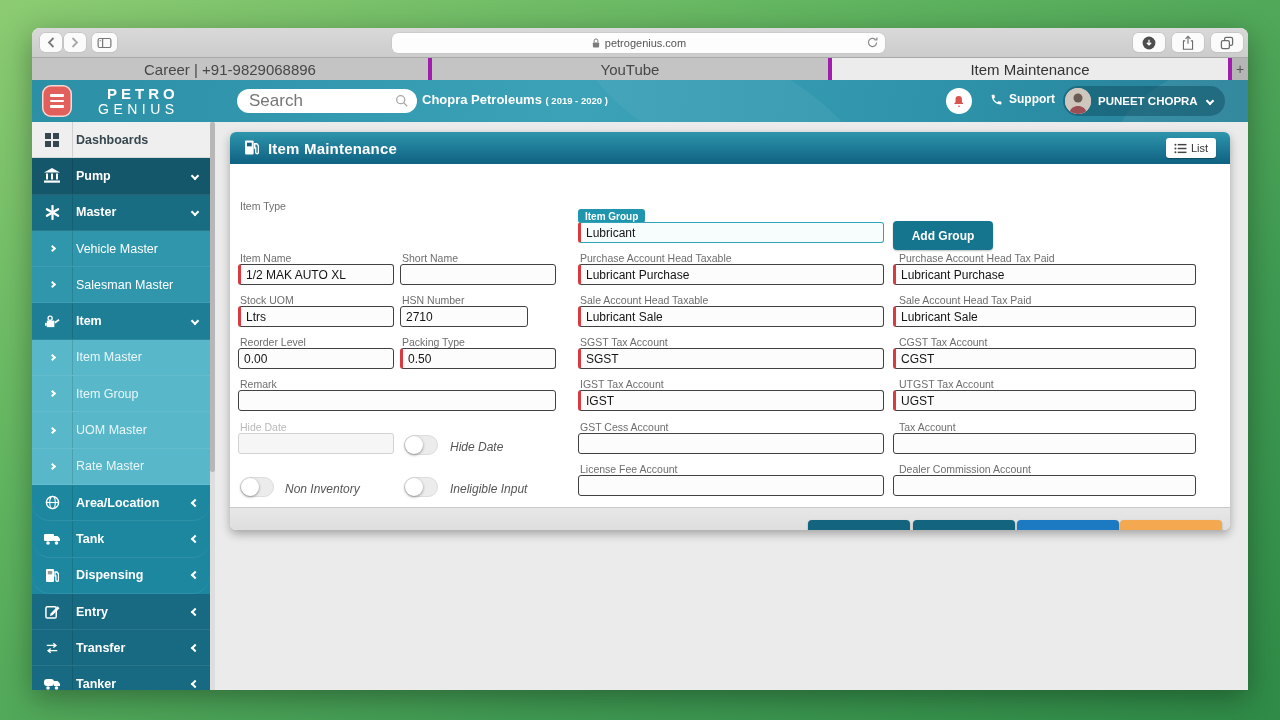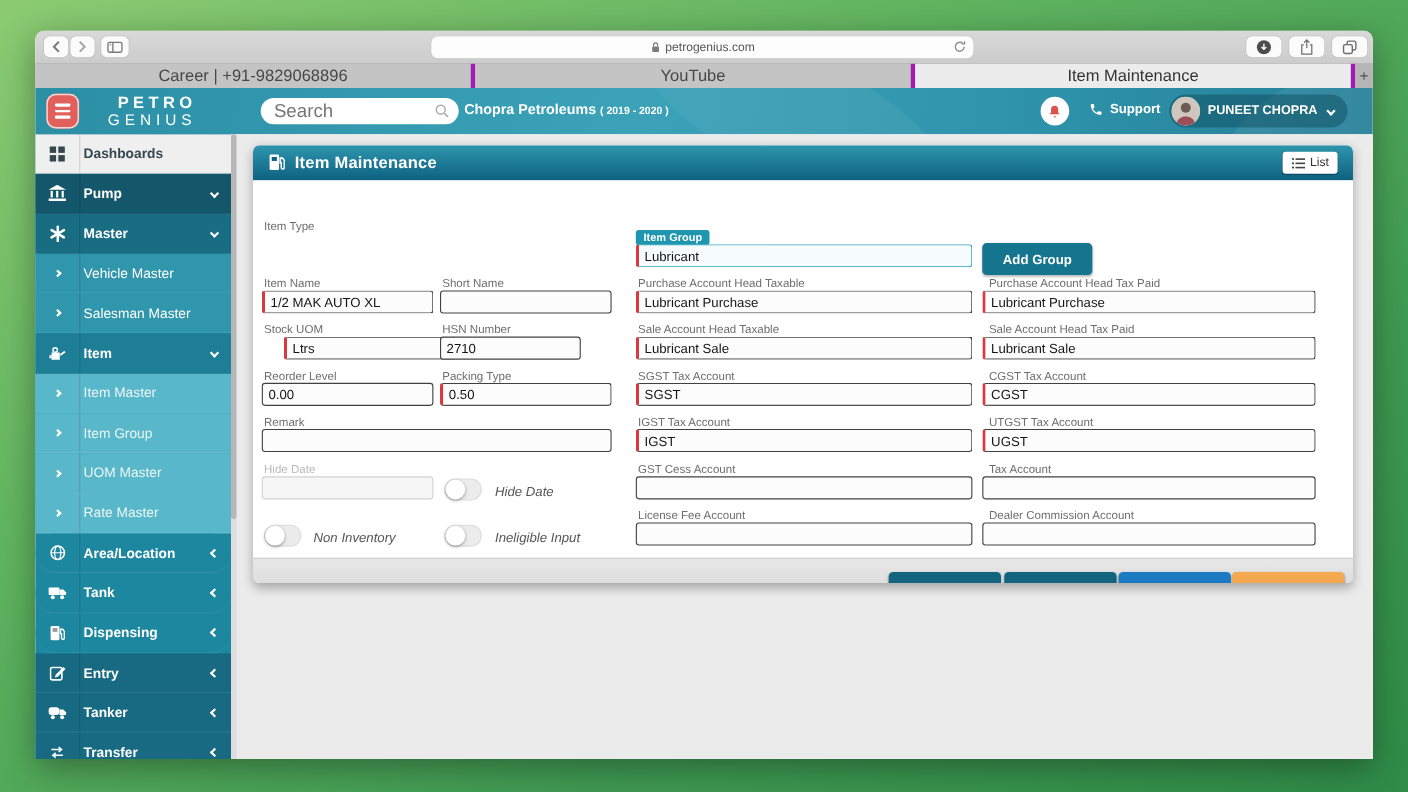--- a/index.html
+++ b/index.html
@@ -369,38 +369,38 @@
           <svg width="15" height="15" viewBox="0 0 16 16">
                 <rect x="1" y="3" width="11" height="12" rx="1.5" fill="none" stroke="#fff" stroke-width="1.6"></rect>
                 <path d="M6 10l7.5-7.5 2 2L8 12l-2.8.8z" fill="#fff"></path>
               </svg>
         </span>
         <span class="slabel">Entry</span>
         <span class="chev cv cv-left"></span>
       </div>
       <div class="srow bg-dark3">
         <span class="icell">
+          <svg width="16" height="14" viewBox="0 0 16 16">
+                <path d="M2 5h10M9.5 2.5L12.5 5l-3 2.5" fill="none" stroke="#fff" stroke-width="1.6"></path>
+                <path d="M14 11H4M6.5 8.5L3.5 11l3 2.5" fill="none" stroke="#fff" stroke-width="1.6"></path>
+              </svg>
+        </span>
+        <span class="slabel">Transfer</span>
+        <span class="chev cv cv-left"></span>
+      </div>
+      <div class="srow bg-dark3">
+        <span class="icell">
           <svg width="17" height="14" viewBox="0 0 17 14">
                 <rect x="0" y="2" width="10" height="7" rx="3" fill="#fff"></rect>
                 <path d="M10 4h3.5l2.5 2.5V9h-6z" fill="#fff"></path>
                 <circle cx="4" cy="11" r="1.8" fill="#fff"></circle>
                 <circle cx="12.5" cy="11" r="1.8" fill="#fff"></circle>
               </svg>
         </span>
         <span class="slabel">Tanker</span>
-        <span class="chev cv cv-left"></span>
-      </div>
-      <div class="srow bg-dark3">
-        <span class="icell">
-          <svg width="16" height="14" viewBox="0 0 16 16">
-                <path d="M2 5h10M9.5 2.5L12.5 5l-3 2.5" fill="none" stroke="#fff" stroke-width="1.6"></path>
-                <path d="M14 11H4M6.5 8.5L3.5 11l3 2.5" fill="none" stroke="#fff" stroke-width="1.6"></path>
-              </svg>
-        </span>
-        <span class="slabel">Transfer</span>
         <span class="chev cv cv-left"></span>
       </div>
     </div>
 
     <div class="content">
       <div class="vscroll">
             <div class="thumb"></div>
           </div>
 
       <div class="panel">
@@ -438,21 +438,21 @@
           <span class="lbl" style="left:10px;top:88px;">Item Name</span>
           <input class="inp req" style="left: 8px; top: 100px; width: 156px;" value="1/2 MAK AUTO XL">
           <span class="lbl" style="left:172px;top:88px;">Short Name</span>
           <input class="inp" style="left: 170px; top: 100px; width: 156px;" value="">
           <span class="lbl" style="left:350px;top:88px;">Purchase Account Head Taxable</span>
           <input class="inp req" style="left: 348px; top: 100px; width: 306px;" value="Lubricant Purchase">
           <span class="lbl" style="left:669px;top:88px;">Purchase Account Head Tax Paid</span>
           <input class="inp req" style="left: 663px; top: 100px; width: 303px;" value="Lubricant Purchase">
 
           <span class="lbl" style="left:10px;top:130px;">Stock UOM</span>
-          <input class="inp req" style="left: 8px; top: 142px; width: 156px; margin-left: 20px;" value="Ltrs">
+          <input class="inp req" style="left: 8px; top: 142px; width: 156px;" value="Ltrs">
           <span class="lbl" style="left:172px;top:130px;">HSN Number</span>
           <input class="inp" style="left: 170px; top: 142px; width: 128px;" value="2710">
           <span class="lbl" style="left:350px;top:130px;">Sale Account Head Taxable</span>
           <input class="inp req" style="left: 348px; top: 142px; width: 306px;" value="Lubricant Sale">
           <span class="lbl" style="left:669px;top:130px;">Sale Account Head Tax Paid</span>
           <input class="inp req" style="left: 663px; top: 142px; width: 303px;" value="Lubricant Sale">
 
           <span class="lbl" style="left:10px;top:172px;">Reorder Level</span>
           <input class="inp" style="left: 8px; top: 184px; width: 156px;" value="0.00">
           <span class="lbl" style="left:172px;top:172px;">Packing Type</span>

